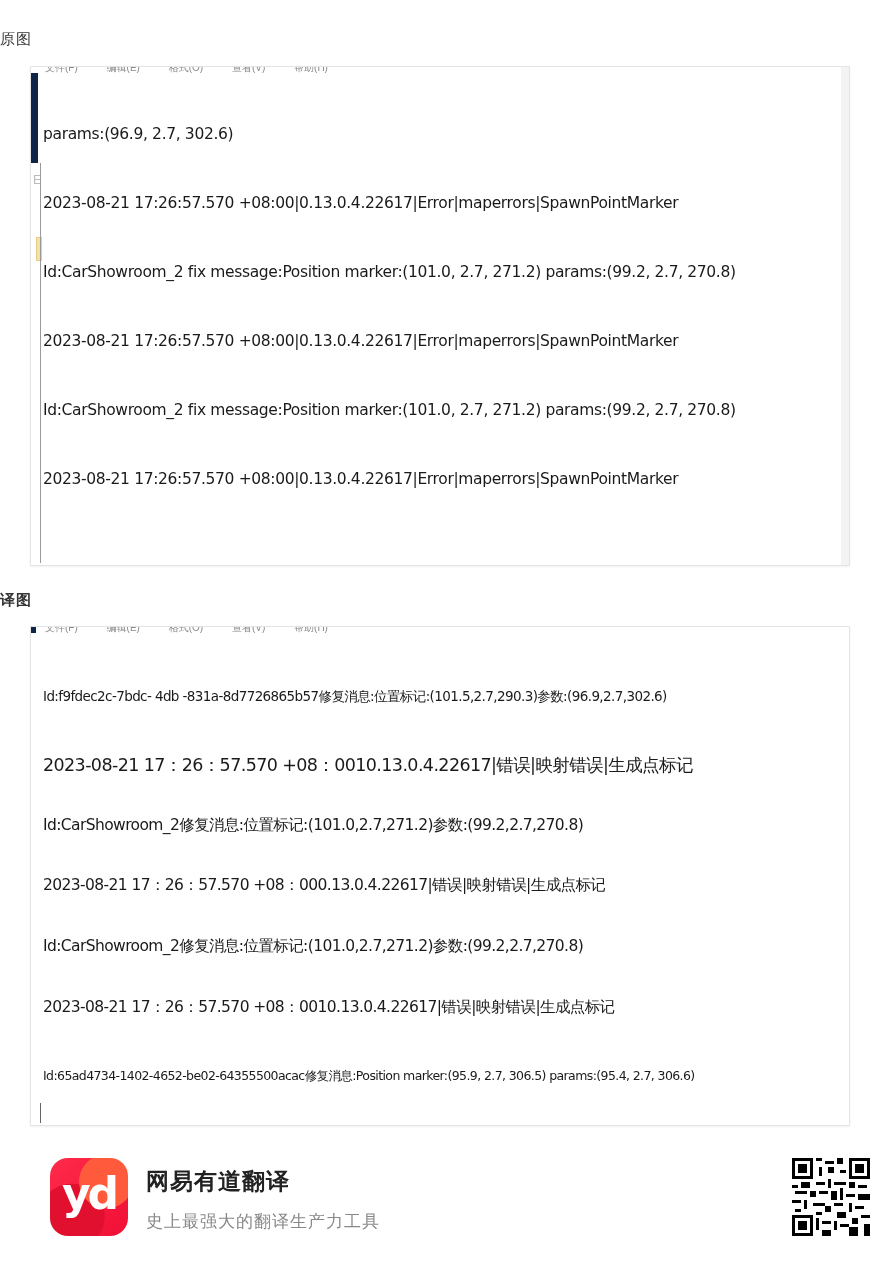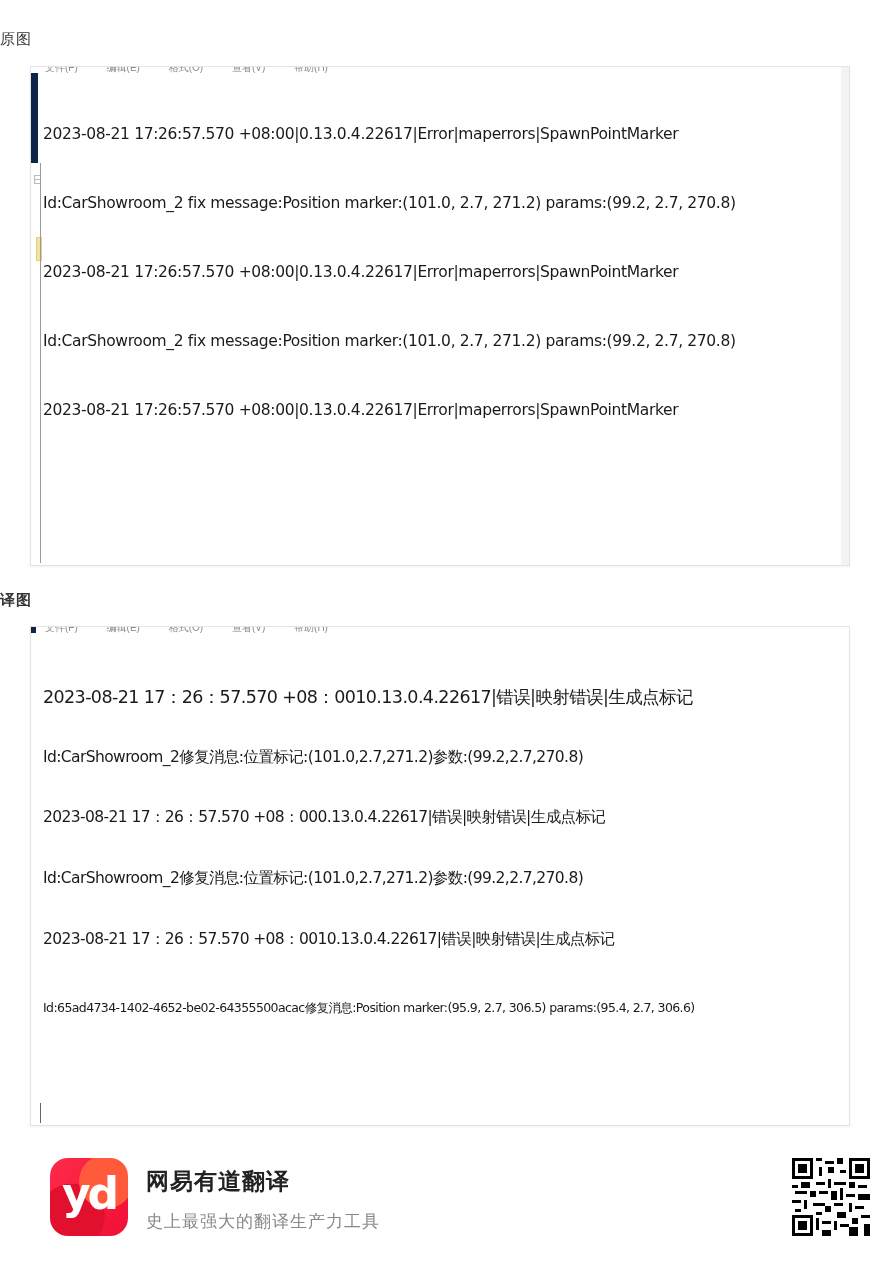--- a/index.html
+++ b/index.html
@@ -72,20 +72,21 @@
     <span>格式(O)</span>
     <span>查看(V)</span>
     <span>帮助(H)</span>
   </div>
   <div class="left-bar" style="top:6px; height:90px;"></div>
   <div class="gutter-mark" style="top:106px;">E</div>
   <div class="gutter-yellow" style="top:170px;"></div>
   <div class="caret-line" style="top:96px; height:400px; background:#9a9a9a;"></div>
 
   <div class="log">
+    <div>params:(96.9, 2.7, 302.6)</div>
     <div>2023-08-21 17:26:57.570 +08:00|0.13.0.4.22617|Error|maperrors|SpawnPointMarker</div>
     <div>Id:CarShowroom_2 fix message:Position marker:(101.0, 2.7, 271.2) params:(99.2, 2.7, 270.8)</div>
     <div>2023-08-21 17:26:57.570 +08:00|0.13.0.4.22617|Error|maperrors|SpawnPointMarker</div>
     <div>Id:CarShowroom_2 fix message:Position marker:(101.0, 2.7, 271.2) params:(99.2, 2.7, 270.8)</div>
     <div>2023-08-21 17:26:57.570 +08:00|0.13.0.4.22617|Error|maperrors|SpawnPointMarker</div>
     
     
     
     
     
@@ -108,20 +109,21 @@
     <span>文件(F)</span>
     <span>编辑(E)</span>
     <span>格式(O)</span>
     <span>查看(V)</span>
     <span>帮助(H)</span>
   </div>
   <div class="left-bar" style="top:0px; height:6px; width:5px;"></div>
   <div class="caret-line" style="top:476px; height:20px;"></div>
 
   <div class="log">
+    <div class="t-sm" style="height:30px; line-height:30px;">Id:f9fdec2c-7bdc- 4db -831a-8d7726865b57修复消息:位置标记:(101.5,2.7,290.3)参数:(96.9,2.7,302.6)</div>
     <div class="t-lg" style="height:24px; line-height:28px; margin-top:2px;">2023-08-21 17：26：57.570 +08：0010.13.0.4.22617|错误|映射错误|生成点标记</div>
     <div class="t-md" style="height:23px; line-height:24px;">Id:CarShowroom_2修复消息:位置标记:(101.0,2.7,271.2)参数:(99.2,2.7,270.8)</div>
     <div class="t-md" style="height:23px; line-height:23px;">2023-08-21 17：26：57.570 +08：000.13.0.4.22617|错误|映射错误|生成点标记</div>
     <div class="t-md" style="height:23px; line-height:23px;">Id:CarShowroom_2修复消息:位置标记:(101.0,2.7,271.2)参数:(99.2,2.7,270.8)</div>
     <div class="t-md" style="height:23px; line-height:23px;">2023-08-21 17：26：57.570 +08：0010.13.0.4.22617|错误|映射错误|生成点标记</div>
     <div class="t-sm" style="height:38px; line-height:38px; font-size:12.5px;">Id:65ad4734-1402-4652-be02-64355500acac修复消息:Position marker:(95.9, 2.7, 306.5) params:(95.4, 2.7, 306.6)</div>
     
     
     
     

